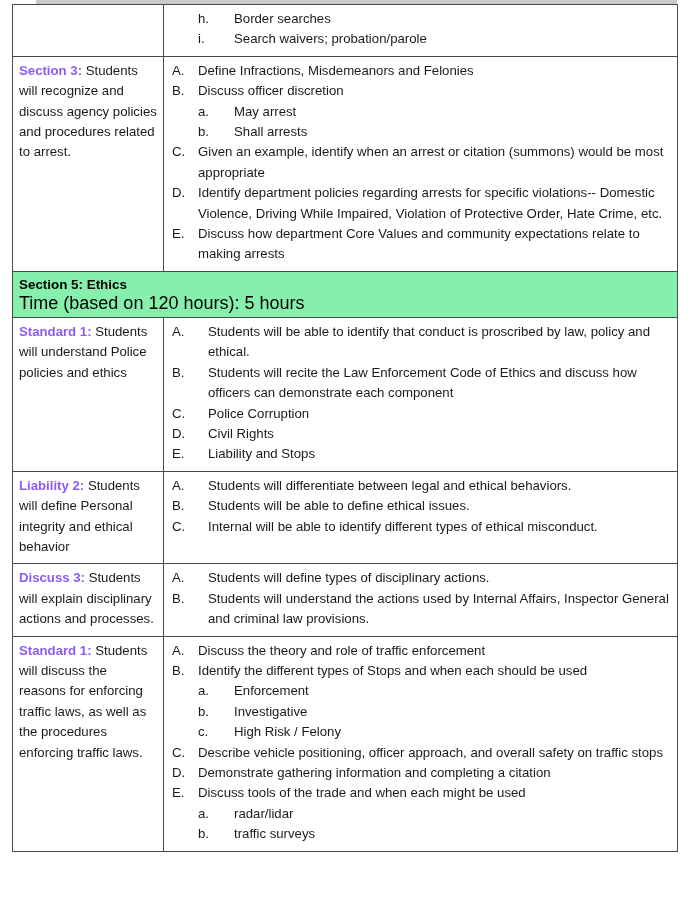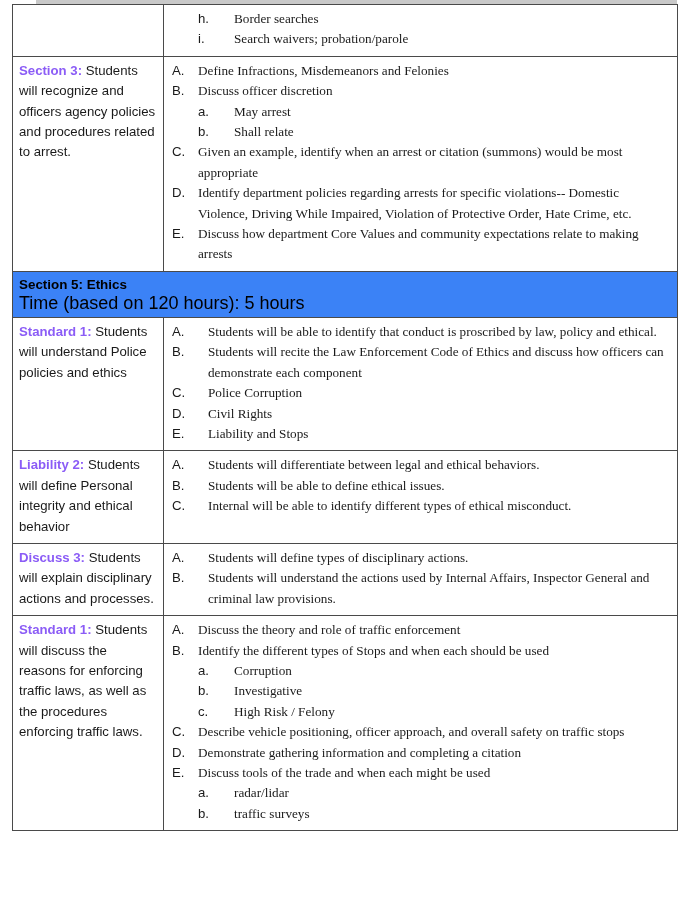--- a/index.html
+++ b/index.html
@@ -83,25 +83,25 @@
   }
   
   ul.outline.wide li { padding-left: 36px; }
   ul.outline.wide li > .mk { width: 32px; }
 
   
   ul.outline li.sub { padding-left: 62px; }
   ul.outline li.sub > .mk { left: 26px; width: 30px; }
 
   
-  ul.outline li .txt { display: block; font-family: Liberation Serif, serif; }
+  ul.outline li .txt { display: block; }
 
   
   td.banner {
-    background: #3b82f6;
+    background: #86efac;
     border: 1px solid #4a4a4a;
     padding: 3px 6px 4px 6px;
   }
   .banner .sec-title {
     font-size: 13.4px;
     line-height: 19px;
     font-weight: bold;
     color: #000000;
   }
   .banner .sec-time {
@@ -135,40 +135,40 @@
                 <li class="sub">
                   <span class="mk">i.</span>
                   <span class="txt">Search waivers; probation/parole</span>
                 </li>
               </ul>
             </div>
           </td>
         </tr>
         <tr>
           <td>
-            <div class="lcell"><span class="lead">Section 3:</span><span> Students will recognize and officers agency policies and procedures related to arrest.</span></div>
+            <div class="lcell"><span class="lead">Section 3:</span><span> Students will recognize and discuss agency policies and procedures related to arrest.</span></div>
           </td>
           <td>
             <div class="rcell">
               <ul class="outline">
                 <li class="">
                   <span class="mk">A.</span>
                   <span class="txt">Define Infractions, Misdemeanors and Felonies</span>
                 </li>
                 <li class="">
                   <span class="mk">B.</span>
                   <span class="txt">Discuss officer discretion</span>
                 </li>
                 <li class="sub">
                   <span class="mk">a.</span>
                   <span class="txt">May arrest</span>
                 </li>
                 <li class="sub">
                   <span class="mk">b.</span>
-                  <span class="txt">Shall relate</span>
+                  <span class="txt">Shall arrests</span>
                 </li>
                 <li class="">
                   <span class="mk">C.</span>
                   <span class="txt">Given an example, identify when an arrest or citation (summons) would be most appropriate</span>
                 </li>
                 <li class="">
                   <span class="mk">D.</span>
                   <span class="txt">Identify department policies regarding arrests for specific violations-- Domestic Violence, Driving While Impaired, Violation of Protective Order, Hate Crime, etc.</span>
                 </li>
                 <li class="">
@@ -268,21 +268,21 @@
                 <li class="">
                   <span class="mk">A.</span>
                   <span class="txt">Discuss the theory and role of traffic enforcement</span>
                 </li>
                 <li class="">
                   <span class="mk">B.</span>
                   <span class="txt">Identify the different types of Stops and when each should be used</span>
                 </li>
                 <li class="sub">
                   <span class="mk">a.</span>
-                  <span class="txt">Corruption</span>
+                  <span class="txt">Enforcement</span>
                 </li>
                 <li class="sub">
                   <span class="mk">b.</span>
                   <span class="txt">Investigative</span>
                 </li>
                 <li class="sub">
                   <span class="mk">c.</span>
                   <span class="txt">High Risk / Felony</span>
                 </li>
                 <li class="">

